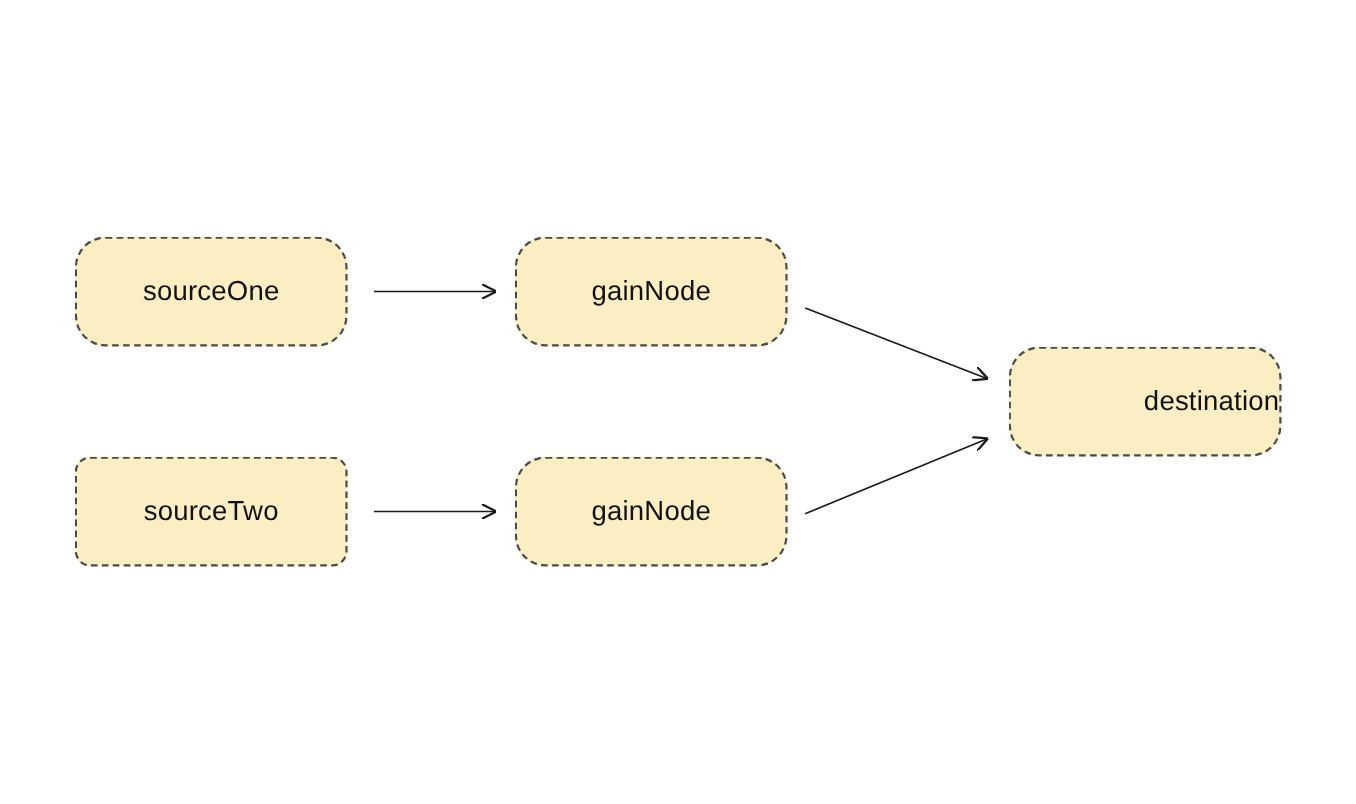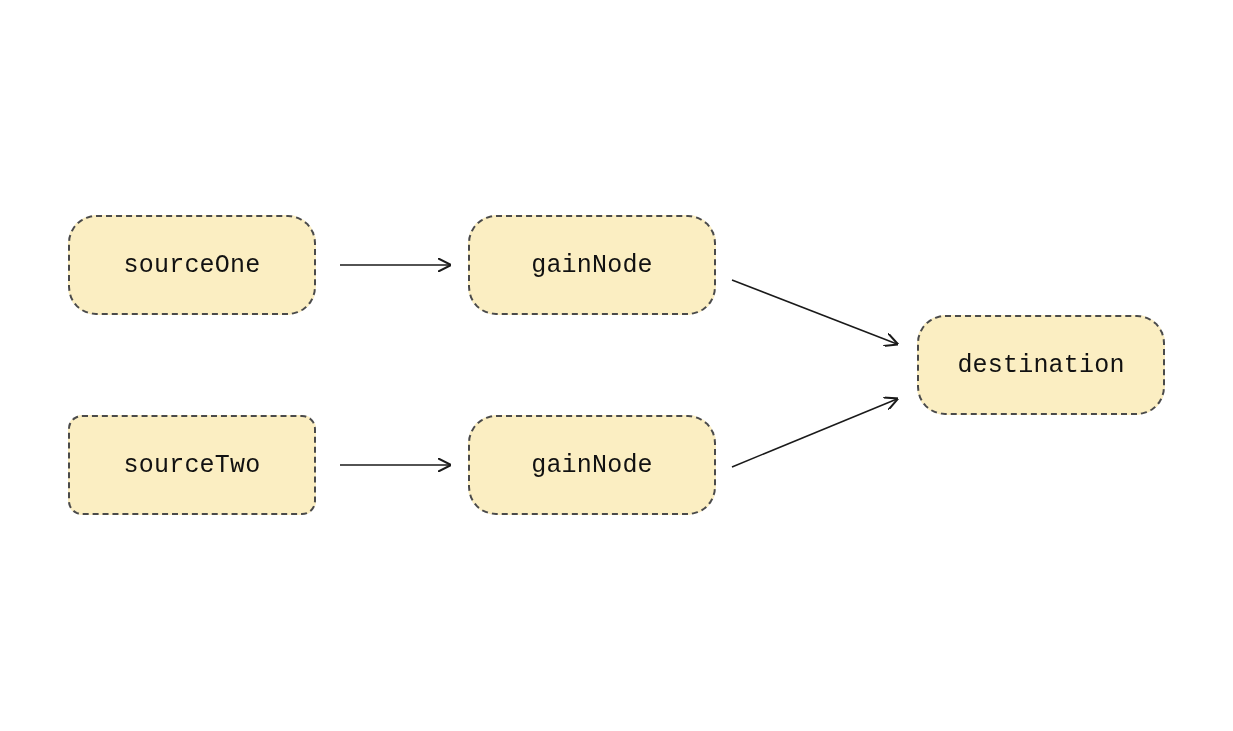--- a/index.html
+++ b/index.html
@@ -5,21 +5,21 @@
   html, body {
     margin: 0;
     padding: 0;
     background: #ffffff;
   }
   .canvas {
     position: relative;
     width: 1233px;
     height: 731px;
     background: #ffffff;
-    font-family: Liberation Mono, monospace;
+    font-family: Liberation Sans, sans-serif;
     overflow: hidden;
   }
   .node {
     position: absolute;
     width: 248px;
     height: 100px;
     box-sizing: border-box;
     background: #FBEEC2;
     border: 2px dashed #4a4a4a;
     border-radius: 28px;
@@ -29,21 +29,21 @@
   }
   .node .label {
     font-size: 25px;
     color: #111111;
     letter-spacing: 0.2px;
   }
   #node-sourceOne   { left: 68px;  top: 215px; }
   #node-gainNode1   { left: 468px; top: 215px; }
   #node-sourceTwo   { left: 68px;  top: 415px; border-radius: 14px; }
   #node-gainNode2   { left: 468px; top: 415px; }
-  #node-destination { left: 917px; top: 315px; }
+  #node-destination { left: 917px; top: 315px; justify-content: flex-end; }
   svg.edges {
     position: absolute;
     left: 0;
     top: 0;
     width: 1233px;
     height: 731px;
     pointer-events: none;
   }
   svg.edges line {
     stroke: #1a1a1a;

